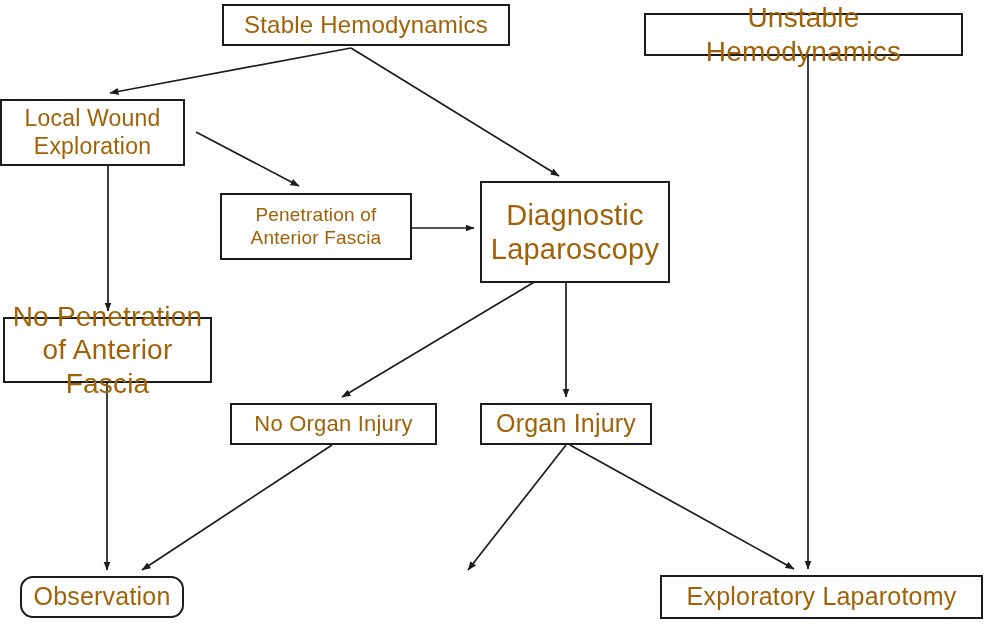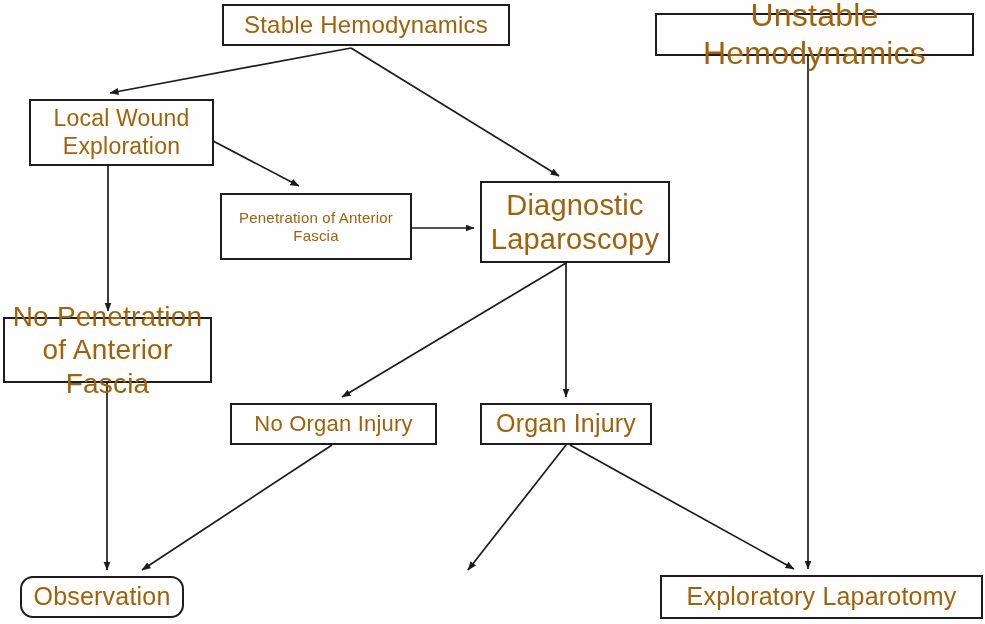--- a/index.html
+++ b/index.html
@@ -29,24 +29,24 @@
     border: 2px solid #1c1c1c;
     display: flex;
     align-items: center;
     justify-content: center;
     text-align: center;
     line-height: 1.18;
     padding: 1px 6px;
     letter-spacing: 0.2px;
   }
   .n-stable        { left: 222px; top: 4px;   width: 288px; height: 42px; font-size: 24px; }
-  .n-unstable      { left: 644px; top: 13px;  width: 319px; height: 43px; font-size: 32px; margin-left: 11px; }
-  .n-local-wound   { left: 29px;  top: 99px;  width: 185px; height: 67px; font-size: 23px; }
-  .n-penetration   { left: 220px; top: 193px; width: 192px; height: 67px; font-size: 15px; }
-  .n-diagnostic    { left: 480px; top: 181px; width: 190px; height: 82px; font-size: 29px; }
+  .n-unstable      { left: 644px; top: 13px;  width: 319px; height: 43px; font-size: 28px; }
+  .n-local-wound   { left: 0;  top: 99px;  width: 185px; height: 67px; font-size: 23px; }
+  .n-penetration   { left: 220px; top: 193px; width: 192px; height: 67px; font-size: 19px; }
+  .n-diagnostic    { left: 480px; top: 181px; width: 190px; height: 102px; font-size: 29px; }
   .n-no-penetration{ left: 3px;   top: 317px; width: 209px; height: 66px; font-size: 28px; }
   .n-no-organ      { left: 230px; top: 403px; width: 207px; height: 42px; font-size: 22px; }
   .n-organ         { left: 480px; top: 403px; width: 172px; height: 42px; font-size: 25px; }
   .n-observation   { left: 20px;  top: 576px; width: 164px; height: 42px; font-size: 25px; border-radius: 13px; }
   .n-therapeutic   { left: 305px; top: 577px; width: 322px; height: 41px; font-size: 25px; }
   .n-exploratory   { left: 660px; top: 575px; width: 323px; height: 44px; font-size: 25px; }
   .edge {
     stroke: #1c1c1c;
     stroke-width: 1.7;
     fill: none;

